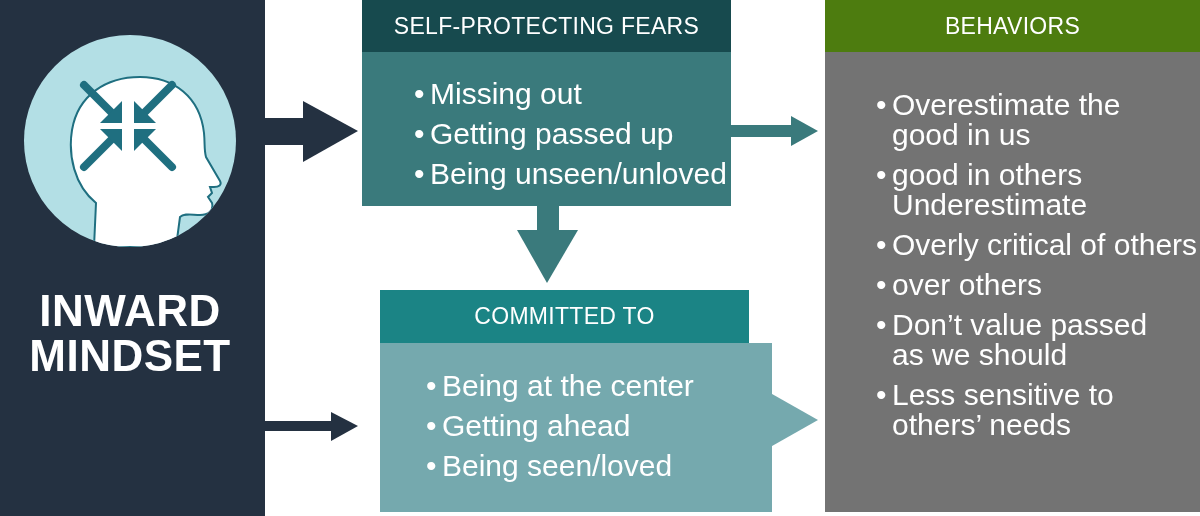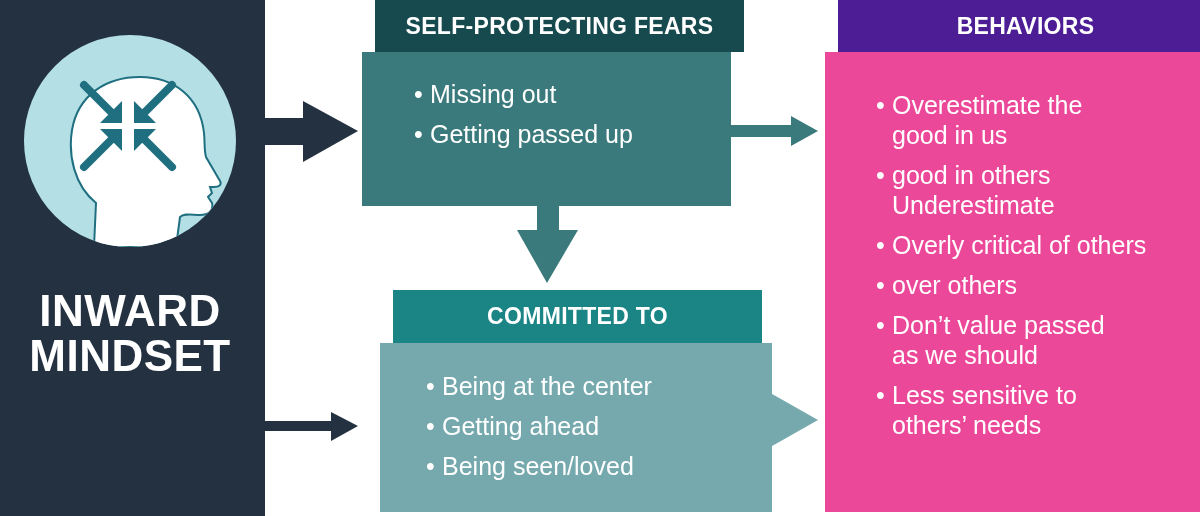--- a/index.html
+++ b/index.html
@@ -1,38 +1,38 @@
 <!DOCTYPE html>
 <html><head>
 <meta charset="utf-8">
 <style>
   html,body{margin:0;padding:0;}
   body{width:1200px;height:516px;position:relative;background:#ffffff;overflow:hidden;font-family:"Liberation Sans","DejaVu Sans",sans-serif;}
   .abs{position:absolute;}
   #left-panel{left:0;top:0;width:265px;height:516px;background:#243141;}
   #head-circle{left:24px;top:35px;width:212px;height:212px;border-radius:50%;background:#b3dfe5;overflow:hidden;}
   #mindset-title{left:0;top:288px;width:260px;text-align:center;color:#ffffff;font-weight:bold;font-size:44px;line-height:45px;letter-spacing:0.5px;}
-  .box-header{color:#ffffff;font-weight:bold;text-align:center;font-size:23px;letter-spacing:0.3px;display:flex;align-items:center;justify-content:center;margin-left:13px;}
-  .box-body{color:#ffffff;font-size:25px;}
+  .box-header{color:#ffffff;font-weight:normal;text-align:center;font-size:23px;letter-spacing:0.3px;display:flex;align-items:center;justify-content:center;}
+  .box-body{color:#ffffff;font-size:30px;}
   .box-body ul{list-style:none;margin:0;padding:0;}
   .box-body li{position:relative;padding-left:16px;}
   .box-body li::before{content:"\2022";position:absolute;left:0;top:0;}
   #fears{left:362px;top:0;width:369px;height:206px;}
   #fears-header{left:0;top:0;width:369px;height:52px;background:#174a4e;}
   #fears-body{left:0;top:52px;width:369px;height:154px;background:#3a7a7c;}
   #fears-body ul{position:absolute;left:52px;top:22px;}
   #fears-body li{line-height:40px;}
   #committed{left:380px;top:290px;width:369px;height:222px;}
   #committed-header{left:0;top:0;width:369px;height:53px;background:#1b8485;}
   #committed-body{left:0;top:53px;width:369px;height:169px;background:#75a9ae;padding-left:23px;}
   #committed-body ul{position:absolute;left:46px;top:23px;}
   #committed-body li{line-height:40px;}
   #behaviors{left:825px;top:0;width:375px;height:512px;}
-  #behaviors-header{left:0;top:0;width:375px;height:52px;background:#4c1d95;}
-  #behaviors-body{left:0;top:52px;width:375px;height:460px;background:#ec4899;}
+  #behaviors-header{left:0;top:0;width:375px;height:52px;background:#4d7c0f;}
+  #behaviors-body{left:0;top:52px;width:375px;height:460px;background:#737373;}
   #behaviors-body ul{position:absolute;left:51px;top:38px;}
   #behaviors-body li{line-height:30px;margin-bottom:10px;}
   svg{display:block;}
 </style>
 </head>
 <body>
 
 <div id="left-panel" class="abs"></div>
 
 <div id="head-circle" class="abs">
@@ -87,20 +87,21 @@
     <polygon points="765,390 818,420 765,450" fill="#75a9ae"></polygon>
   </g>
 </svg>
 
 <div id="fears" class="abs">
   <div id="fears-header" class="abs box-header">SELF-PROTECTING FEARS</div>
   <div id="fears-body" class="abs box-body">
     <ul>
       <li>Missing out</li>
       <li>Getting passed up</li>
+      <li>Being unseen/unloved</li>
     </ul>
   </div>
 </div>
 
 <div id="committed" class="abs">
   <div id="committed-header" class="abs box-header">COMMITTED TO</div>
   <div id="committed-body" class="abs box-body">
     <ul>
       <li>Being at the center</li>
       <li>Getting ahead</li>

